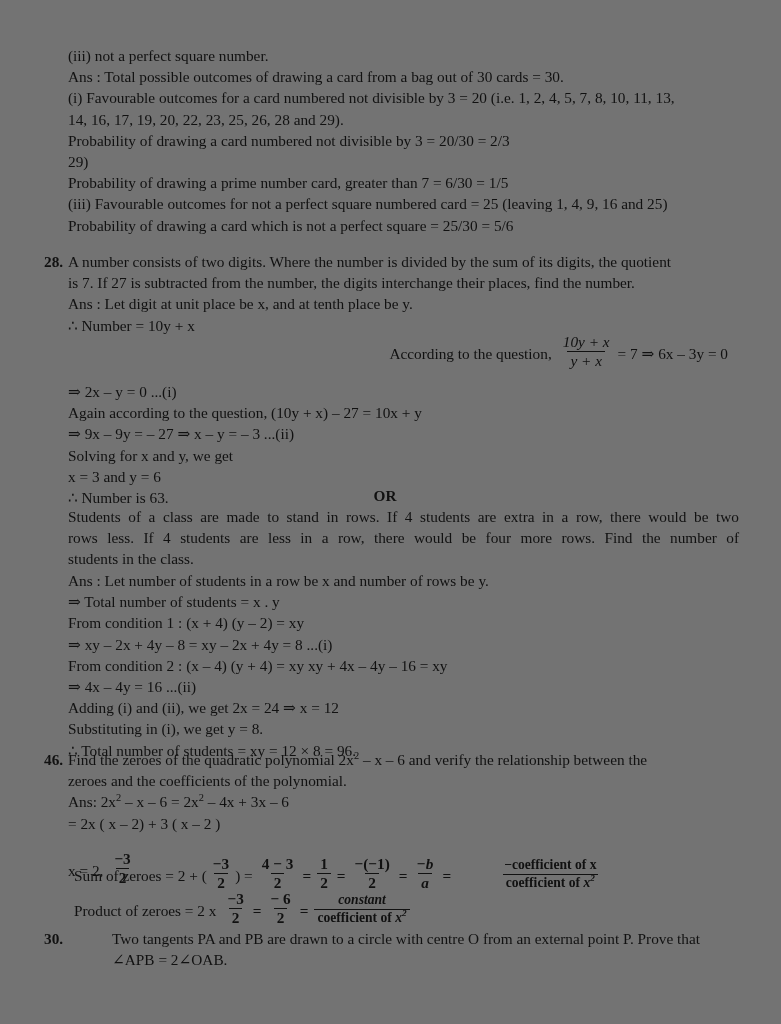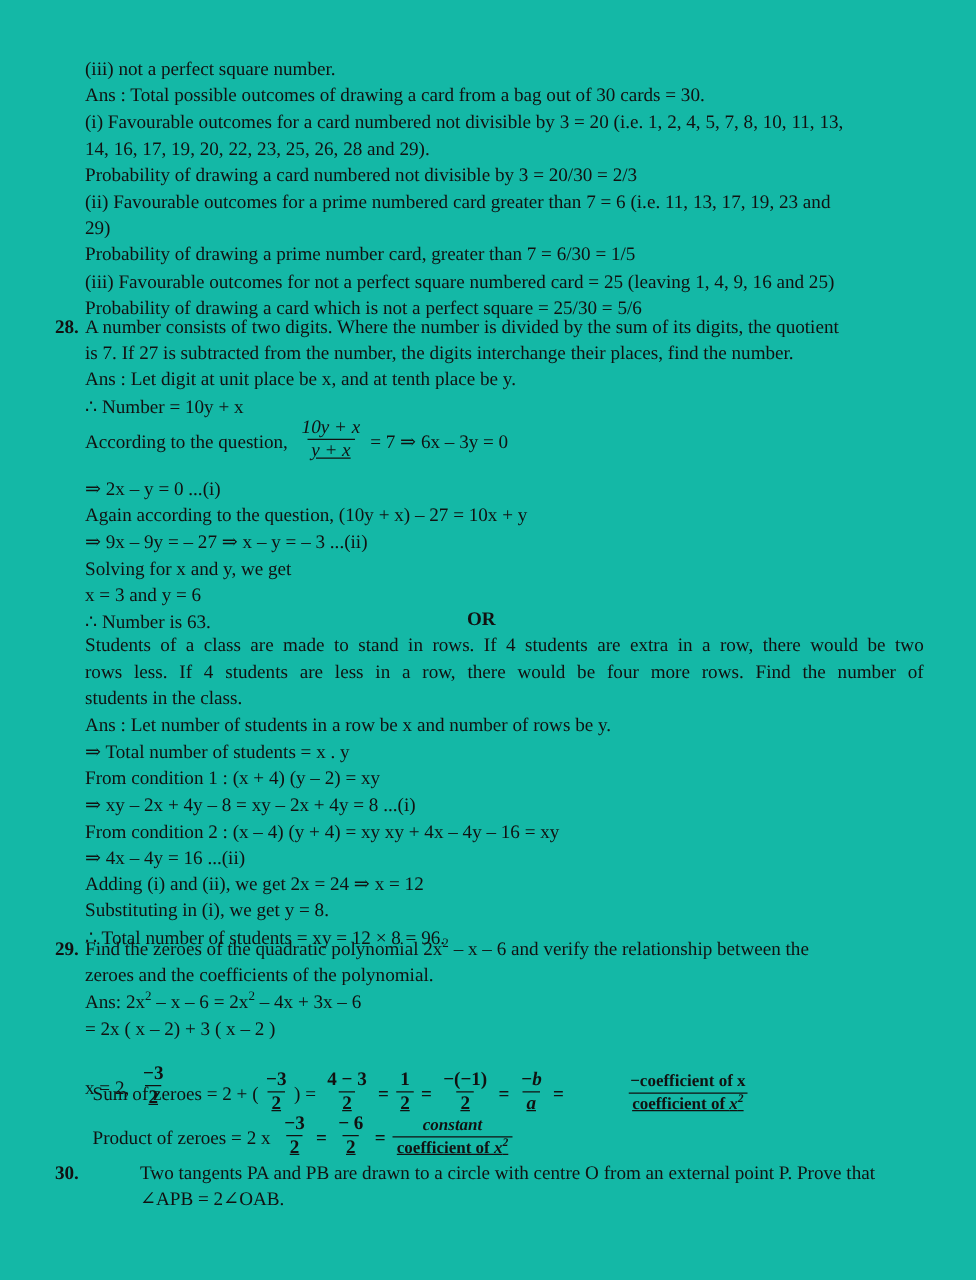--- a/index.html
+++ b/index.html
@@ -13,21 +13,21 @@
     position: relative;
     font-family: "Liberation Serif", "DejaVu Serif", serif;
     color: #111111;
     overflow: hidden;
   }
   .page {
     position: absolute;
     left: 0; top: 0;
     width: 781px;
     height: 1024px;
-    background: #14b8a6;
+    background: #737373;
   }
   
   .block {
     position: absolute;
     font-size: 15.3px;
     line-height: 21.2px;
   }
   .ln { white-space: nowrap; }
   .just {
     text-align: justify;
@@ -65,59 +65,57 @@
     top: -0.12em;
   }
   .frac > .num {
     padding: 0 3px 1px 3px;
     white-space: nowrap;
   }
   .frac > .den {
     border-top: 1.4px solid #111;
     padding: 1px 3px 0 3px;
     white-space: nowrap;
-    text-decoration: underline;
   }
   .frac.bf { font-weight: bold; }
   .mi { font-style: italic; font-family: "Liberation Serif", serif; }
   .sup { font-size: 0.68em; vertical-align: super; line-height: 0; }
   .bk { font-weight: bold; }
   .bki { font-weight: bold; font-style: italic; }
   .eq { margin: 0 3px; }
 </style>
 </head>
 <body>
 
 <div class="page">
 
   <div class="block" style="left:68px; top:45px; width:680px;">
     <div class="ln">(iii) not a perfect square number.</div>
     <div class="ln">Ans :  Total possible outcomes of drawing a card from a bag out of 30 cards = 30.</div>
     <div class="ln">(i) Favourable outcomes for a card numbered not divisible by 3 = 20 (i.e. 1, 2, 4, 5, 7, 8, 10, 11, 13,</div>
     <div class="ln">14, 16, 17, 19, 20, 22, 23, 25, 26, 28 and 29).</div>
     <div class="ln">Probability of drawing a card numbered not divisible by 3 = 20/30 = 2/3</div>
-    <div class="ln">(ii) Favourable outcomes for a prime numbered card greater than 7 = 6 (i.e. 11, 13, 17, 19, 23 and</div>
     <div class="ln">29)</div>
     <div class="ln">Probability of drawing a prime number card, greater than 7 =  6/30 = 1/5</div>
     <div class="ln">(iii) Favourable outcomes for not a perfect square numbered card = 25 (leaving 1, 4, 9, 16 and 25)</div>
     <div class="ln"> Probability of drawing a card which is not a perfect square = 25/30 = 5/6</div>
   </div>
 
   <div class="qitem" style="left:44px; top:251px; width:700px;">
     <div class="qnum">28.</div>
     <div class="qbody">
       <div class="ln">A number consists of two digits. Where the number is divided by the sum of its digits, the quotient</div>
       <div class="ln">is 7. If 27 is subtracted from the number, the digits interchange their places, find the number.</div>
       <div class="ln">Ans :  Let digit at unit place be x, and at tenth place be y.</div>
       <div class="ln">∴  Number = 10y + x</div>
     </div>
   </div>
 
   <div class="block" style="left:68px; top:336px; width:660px;">
-    <div class="ln" style="display:flex; align-items:center;">
+    <div class="ln" style="display:flex; align-items:center;justify-content:flex-end;">
       <span>According to the question,</span>
       <span class="frac mi" style="margin-left:8px;">
         <span class="num">10y + x</span>
         <span class="den">y + x</span>
       </span>
       <span style="margin-left:2px;">= 7 ⇒ 6x – 3y = 0</span>
     </div>
   </div>
 
   <div class="block" style="left:68px; top:381px; width:680px;">
@@ -143,21 +141,21 @@
     <div class="ln">From condition 1 : (x + 4) (y – 2) = xy</div>
     <div class="ln">⇒  xy – 2x + 4y – 8 = xy  – 2x + 4y = 8 ...(i)</div>
     <div class="ln">From condition 2 : (x – 4) (y + 4) = xy  xy + 4x – 4y – 16 = xy</div>
     <div class="ln">⇒  4x – 4y = 16 ...(ii)</div>
     <div class="ln">Adding (i) and (ii), we get 2x = 24 ⇒  x = 12</div>
     <div class="ln">Substituting in (i), we get y = 8.</div>
     <div class="ln">∴  Total number of students = xy = 12 × 8 = 96.</div>
   </div>
 
   <div class="qitem" style="left:44px; top:749px; width:700px;">
-    <div class="qnum">29.</div>
+    <div class="qnum">46.</div>
     <div class="qbody">
       <div class="ln">
         <span>Find the zeroes of the quadratic polynomial   2x</span><span class="sup">2</span><span> – x – 6 and verify the relationship between the</span>
       </div>
       <div class="ln">zeroes and the coefficients of the polynomial.</div>
       <div class="ln">
         <span>Ans: 2x</span><span class="sup">2</span><span> – x – 6   = 2x</span><span class="sup">2</span><span> – 4x +  3x – 6</span>
       </div>
       <div class="ln">= 2x ( x – 2) + 3 ( x – 2 )</div>
     </div>

